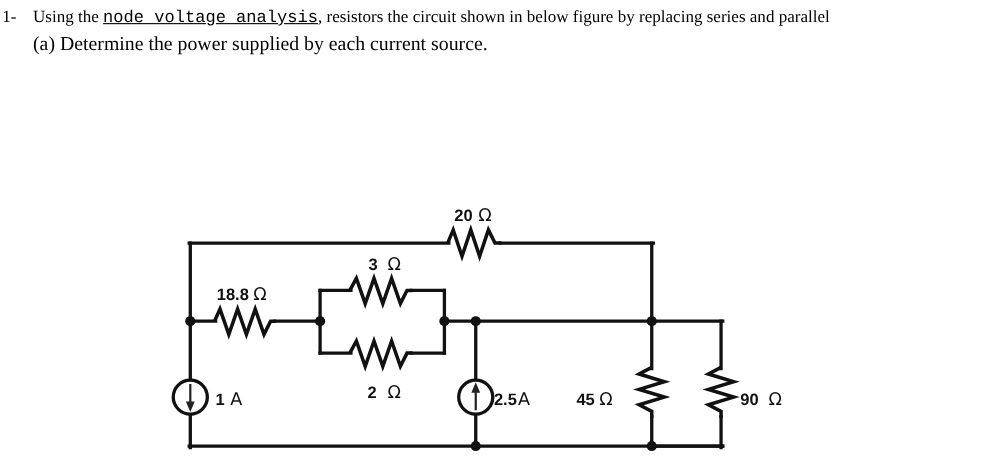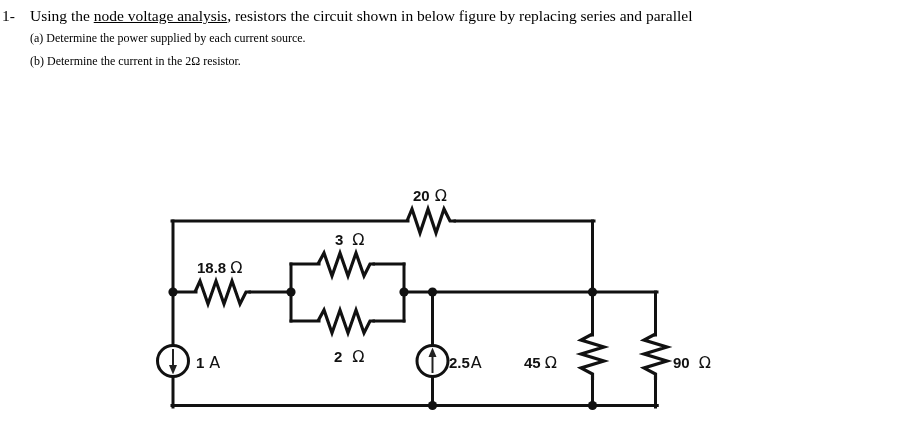--- a/index.html
+++ b/index.html
@@ -46,23 +46,24 @@
     font-size: 15.5px;
     line-height: 23px;
     padding-right: 4px;
   }
   .prob-body .line {
     white-space: nowrap;
   }
   .underline {
     text-decoration: underline;
     text-underline-offset: 1px;
+    font-family: Liberation Mono, monospace;
   }
   .sub-item {
-    font-size: 12px;
+    font-size: 18px;
     line-height: 23px;
     white-space: nowrap;
   }
 
   
   #circuit {
     position: absolute;
     left: 0;
     top: 150px;
     width: 803px;
@@ -116,21 +117,20 @@
 <body>
 
 <div id="page">
 
   <div class="problem">
     <div class="prob-row">
       <div class="prob-number">1-</div>
       <div class="prob-body">
         <div class="line"><span>Using the </span><span class="underline">node voltage analysis</span><span>, resistors the circuit shown in below figure by replacing series and parallel</span></div>
         <div class="sub-item">(a) Determine the power supplied by each current source.</div>
-        <div class="sub-item">(b) Determine the current in the 2Ω resistor.</div>
       </div>
     </div>
   </div>
 
   <div id="circuit">
     <svg width="915" height="283" viewBox="0 0 915 283" xmlns="http://www.w3.org/2000/svg">
 
       <g>
 
         <path class="wire" d="M 173 71 L 173 142"></path>

